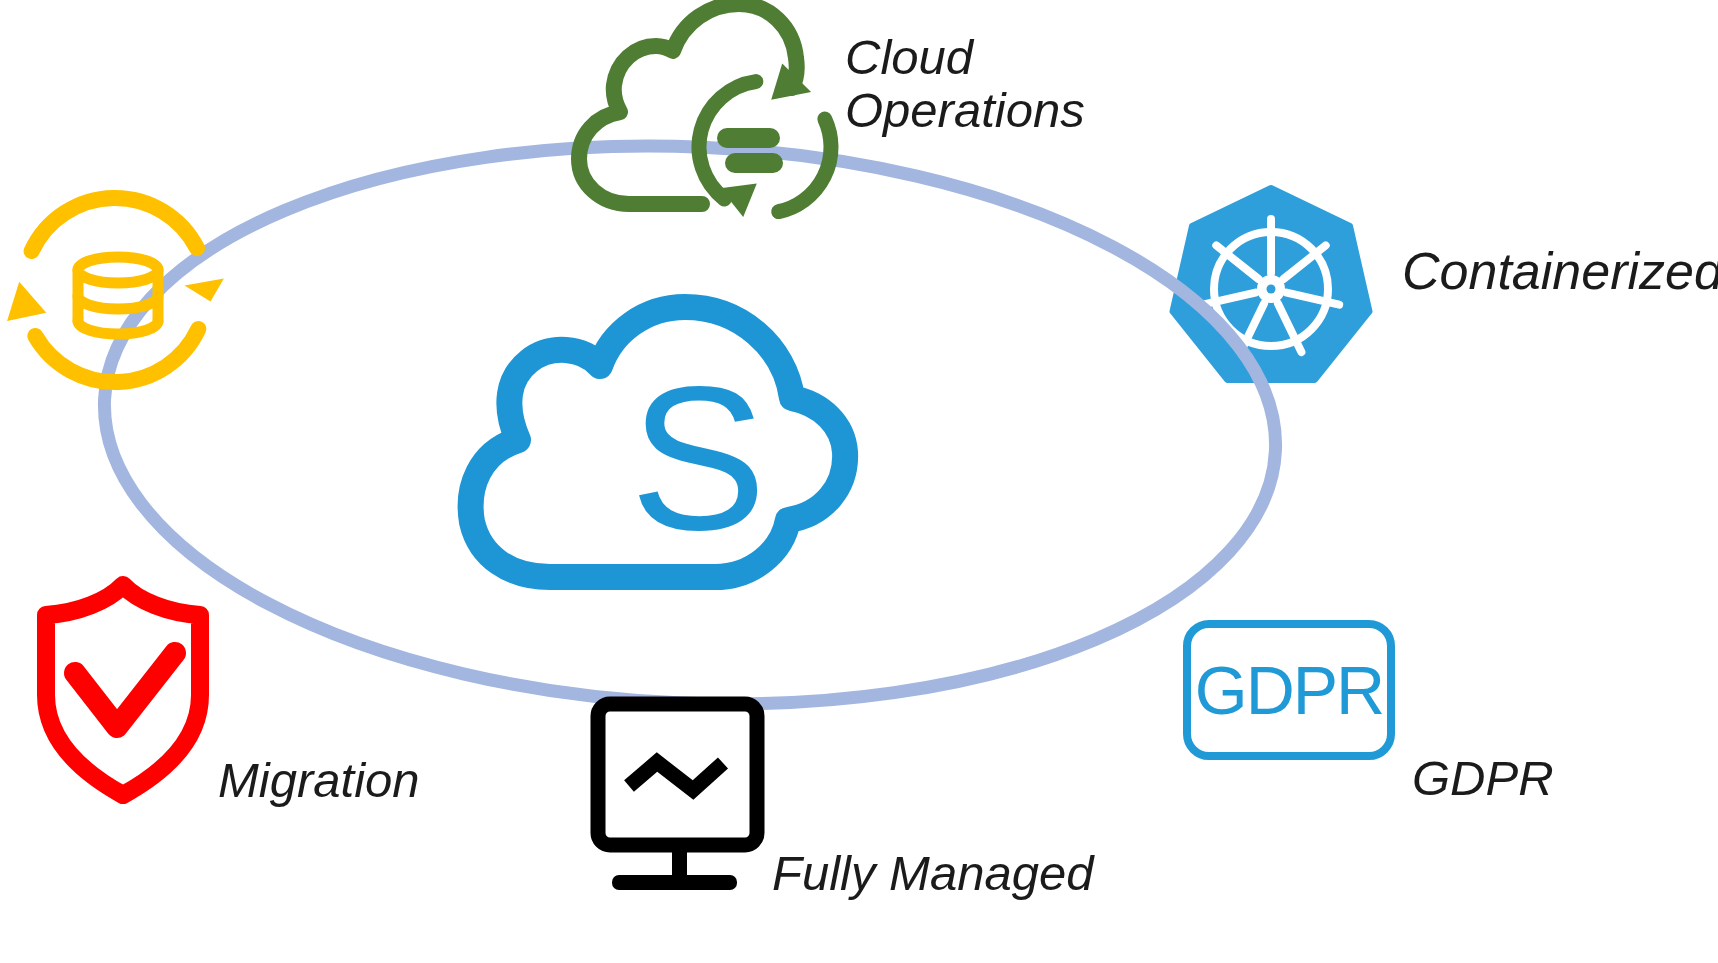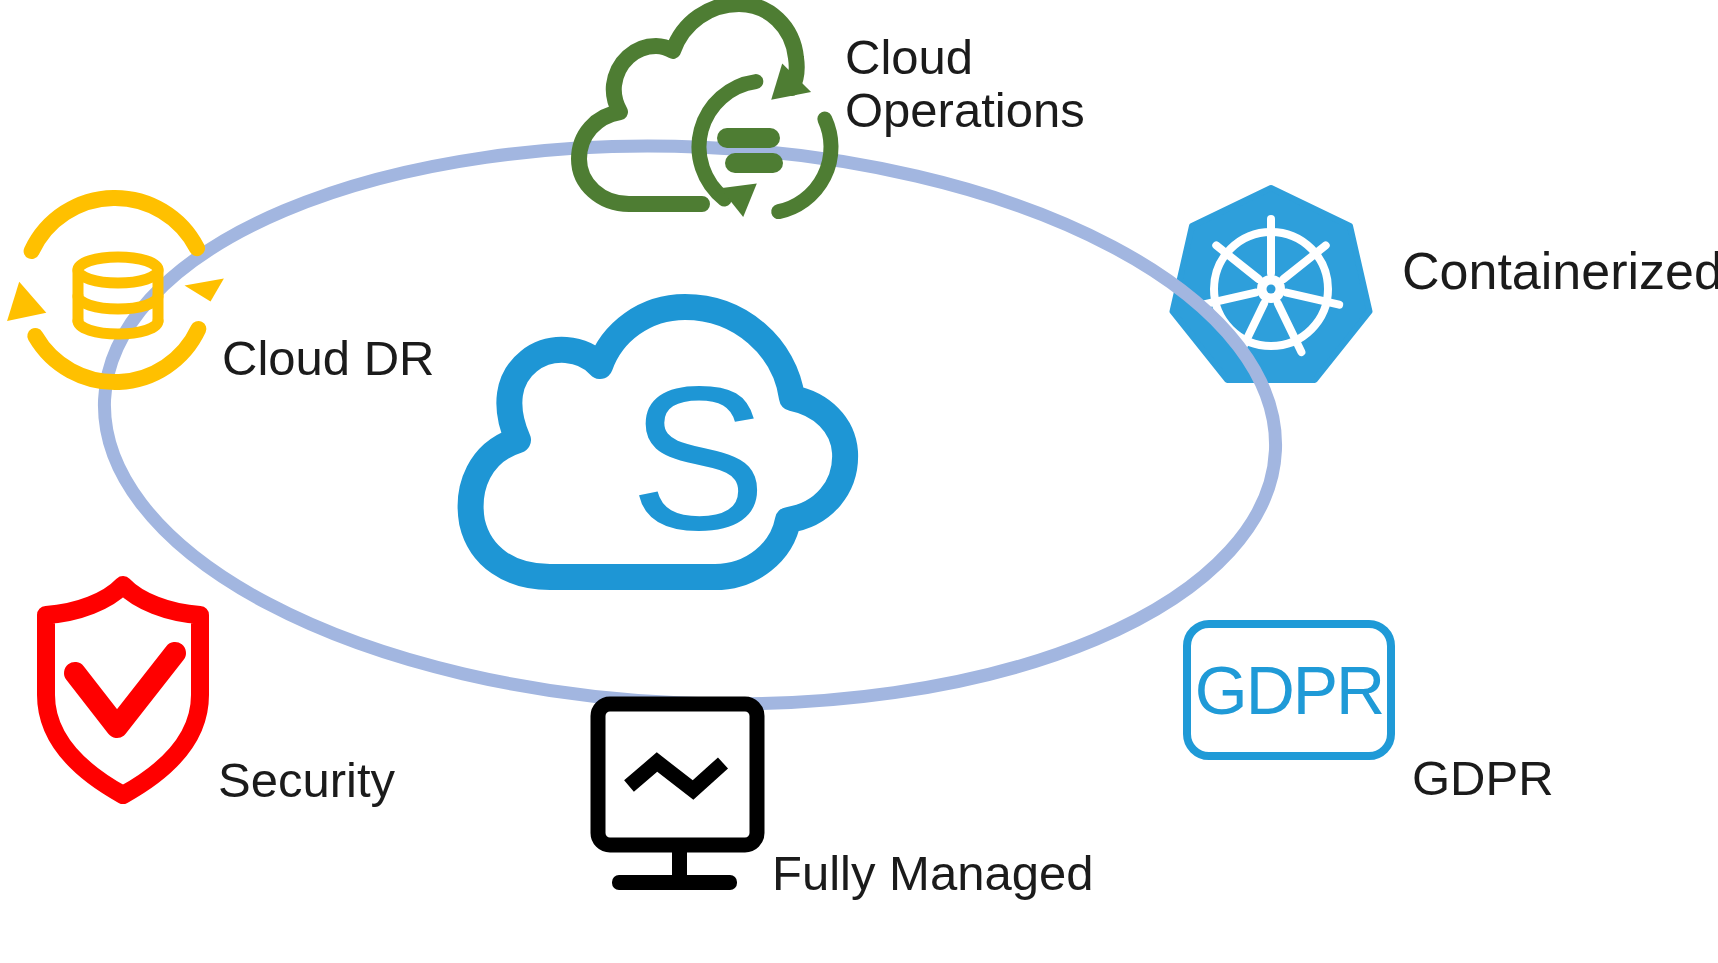--- a/index.html
+++ b/index.html
@@ -5,21 +5,21 @@
   html,body{margin:0;padding:0;background:#fff;}
   #canvas{
     position:relative;width:1718px;height:963px;background:#fff;
     font-family:"Liberation Sans",sans-serif;overflow:hidden;
   }
   #canvas svg{position:absolute;overflow:visible;}
   .lbl{
     position:absolute;color:var(--text,#1b1b1b);
     font-size:49px;line-height:53px;white-space:nowrap;
   }
-  .lbl span{display:block;}
+  .lbl span{display:block;font-style:italic;}
   #central-letter{
     position:absolute;left:698px;top:467px;transform:translate(-50%,-54%);
     font-size:205px;color:var(--center-cloud,#1E96D5);
   }
   #gdpr-badge{
     position:absolute;left:1183px;top:620px;width:212px;height:140px;
     box-sizing:border-box;border:8px solid var(--gdpr-blue,#1F9AD7);
     border-radius:26px;display:flex;align-items:center;justify-content:center;
     background:#fff;
   }
@@ -133,26 +133,23 @@
 
   <div class="lbl" style="left:845px;top:31px">
     <span>Cloud</span>
     <span>Operations</span>
   </div>
 
   <div class="lbl" style="left:1402px;top:243px;font-size:52px;line-height:57px">
     <span>Containerized</span>
   </div>
 
-  <div class="lbl" style="left:222px;top:332px">
-    <span>Cloud DR</span>
-  </div>
 
   <div class="lbl" style="left:218px;top:754px">
-    <span>Security</span>
+    <span>Migration</span>
   </div>
 
   <div class="lbl" style="left:772px;top:845px;line-height:57px">
     <span>Fully Managed</span>
   </div>
 
   <div class="lbl" style="left:1412px;top:752px">
     <span>GDPR</span>
   </div>
 

